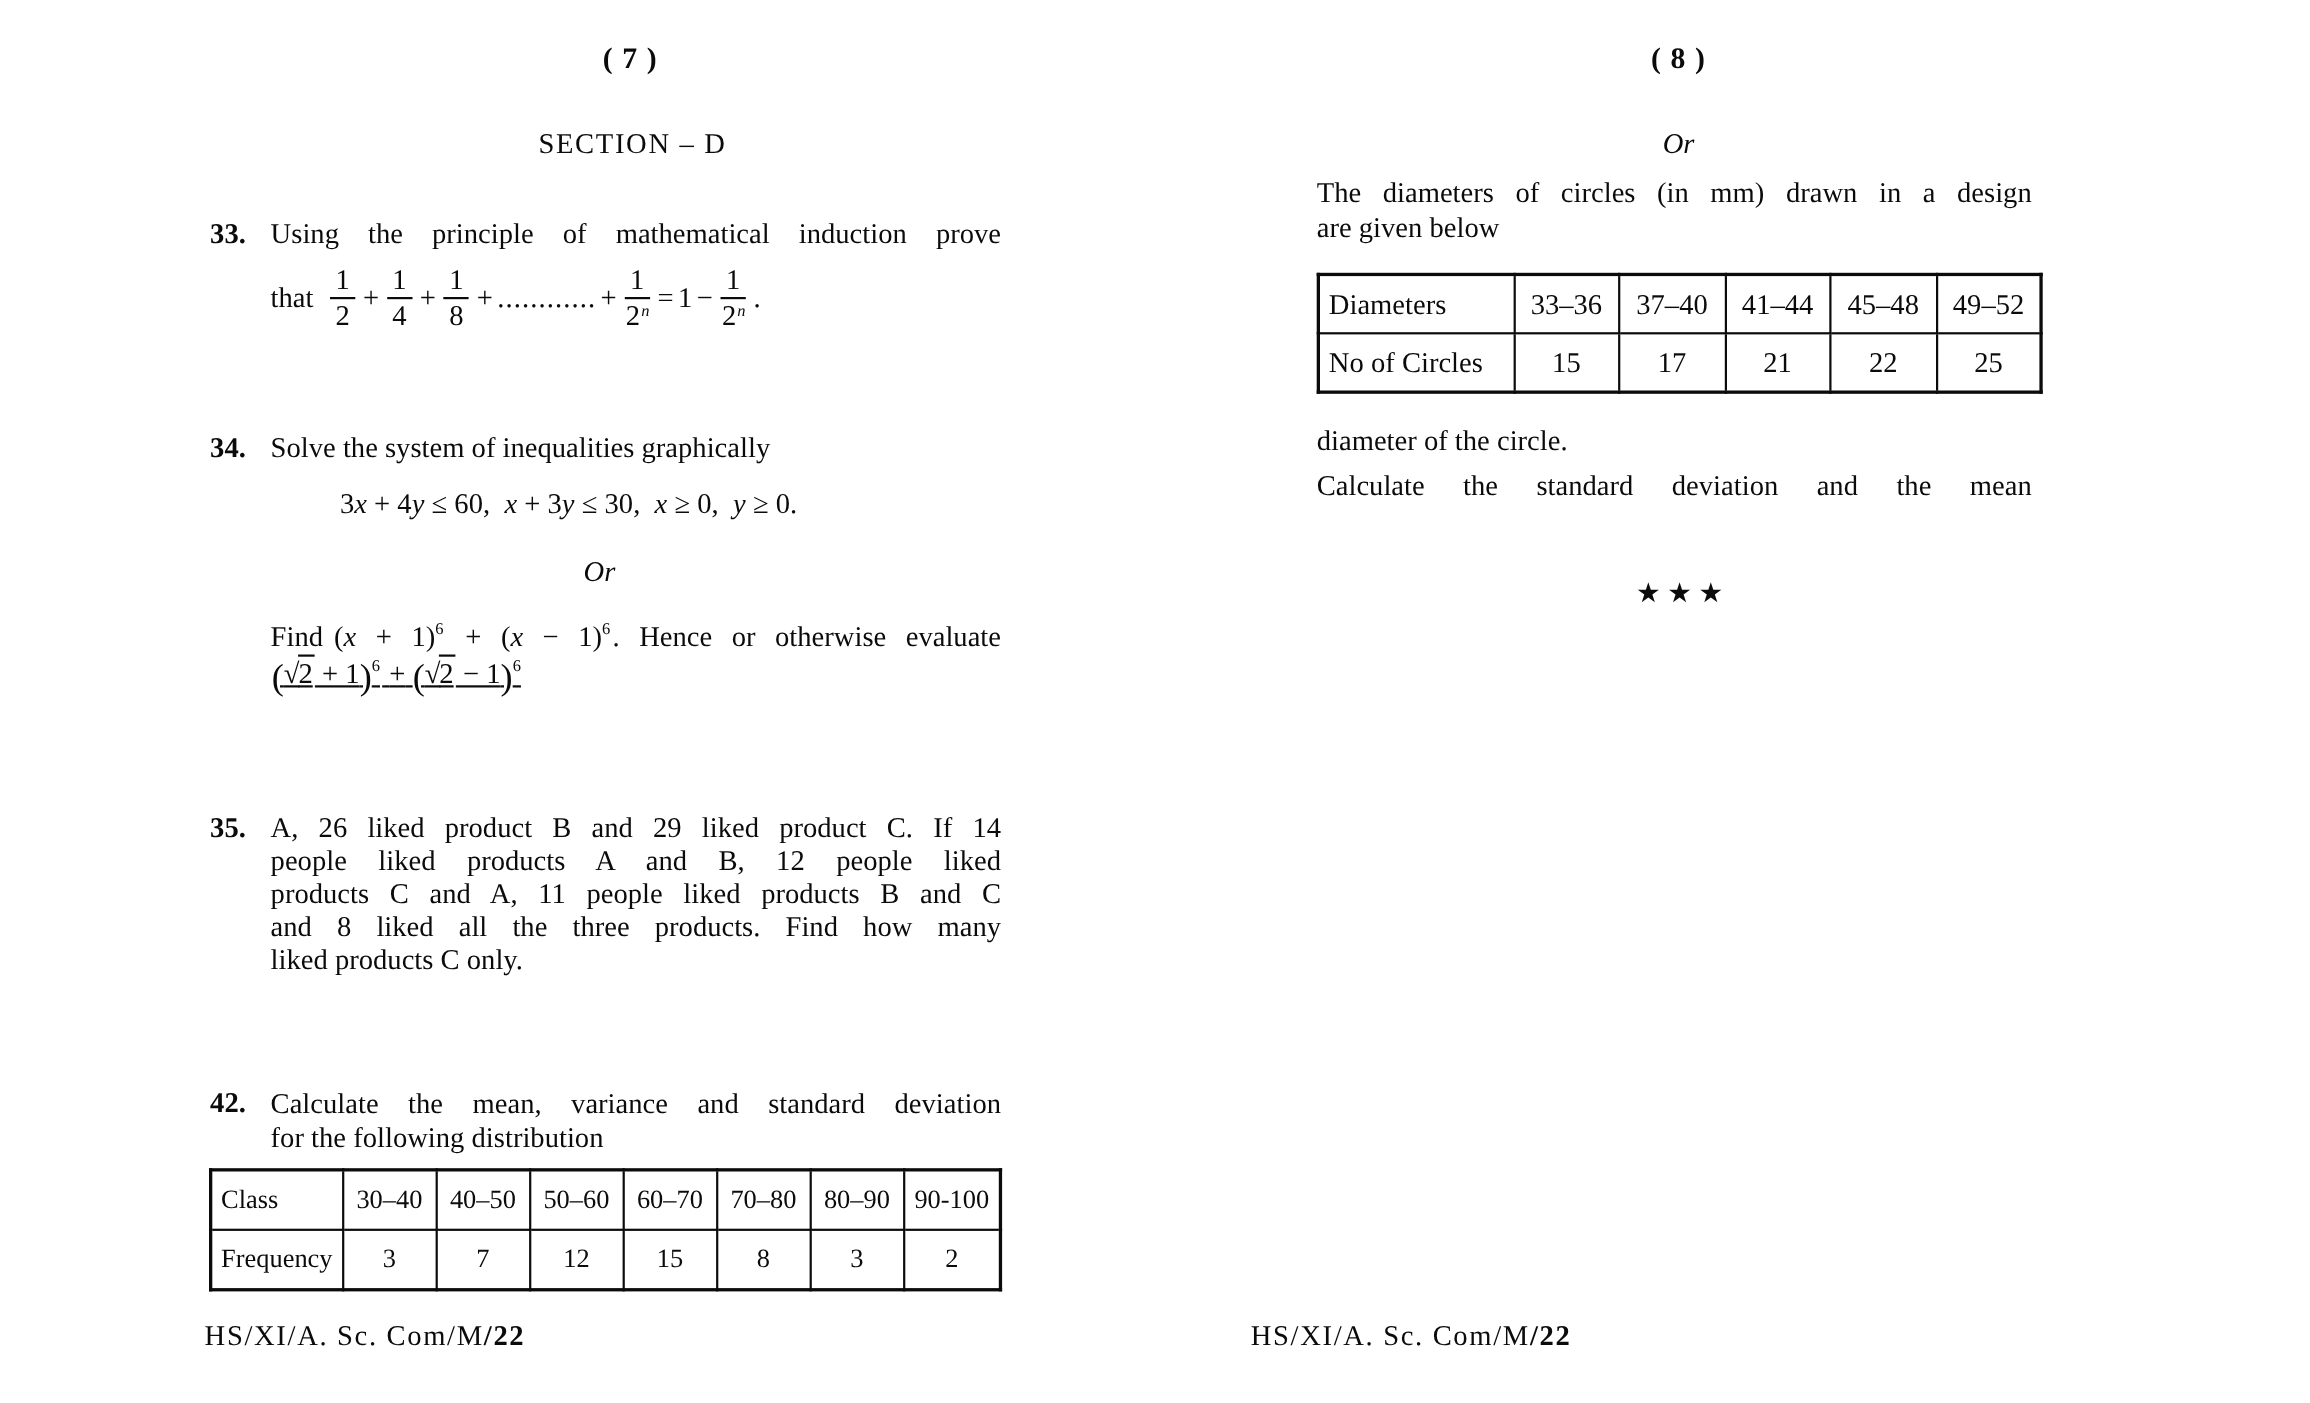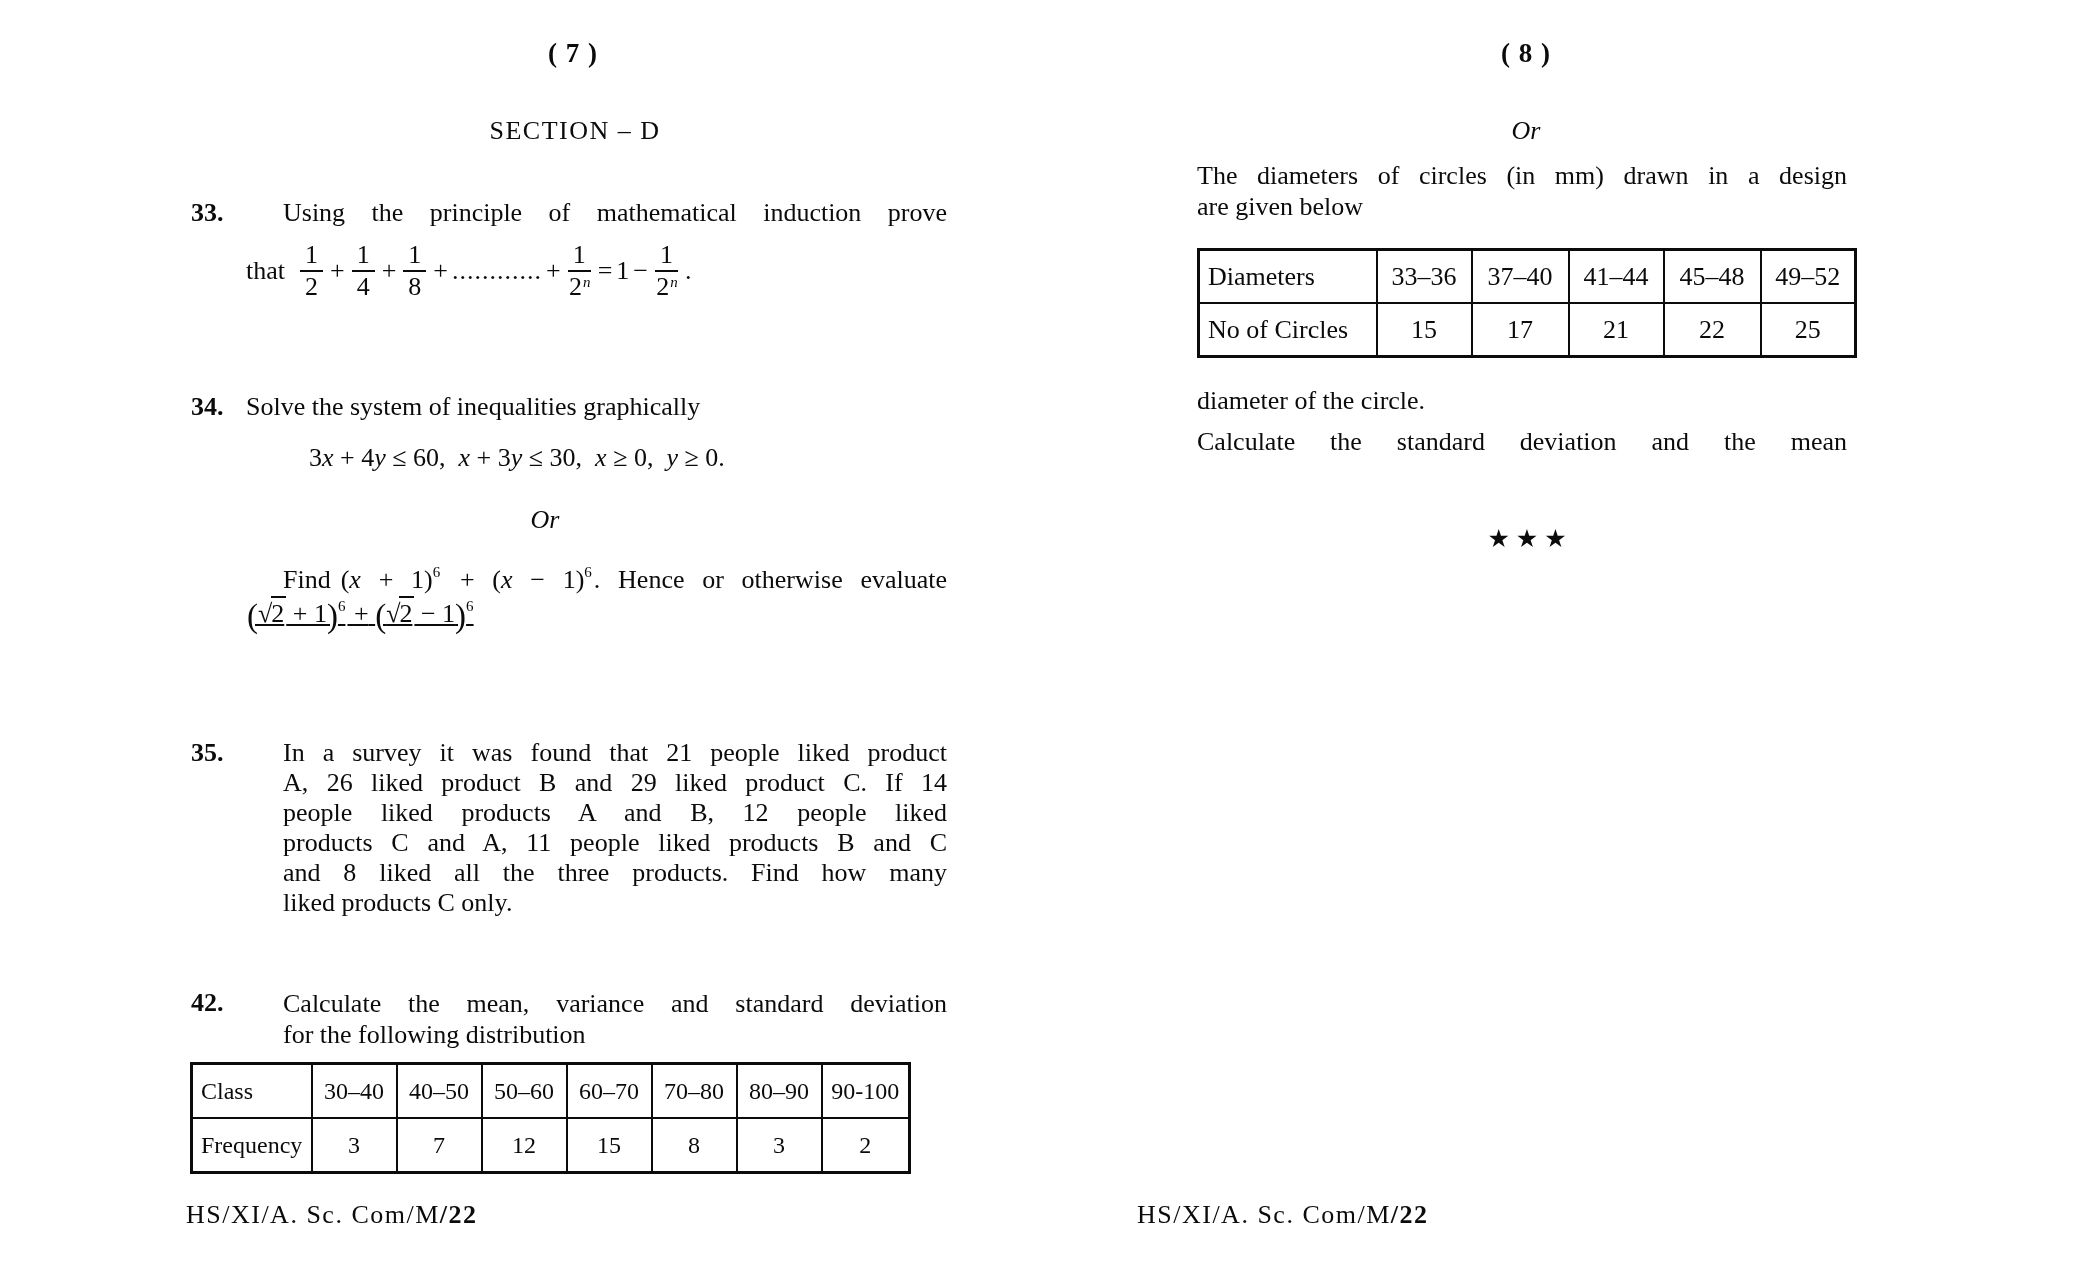--- a/index.html
+++ b/index.html
@@ -10,21 +10,21 @@
     font-size:26px;
   }
   .page{position:absolute;top:0;width:1050px;height:1275px;}
   #page7{left:0;}
   #page8{left:1050px;}
   .abs{position:absolute;}
   .ctr{transform:translateX(-50%);white-space:nowrap;}
   .page-num{font-weight:bold;font-size:27px;letter-spacing:1px;}
   .section-title{font-size:26px;letter-spacing:1.5px;}
   .qnum{font-weight:bold;}
-  .qtext{width:664px;margin-left:37px;}
+  .qtext{width:664px;}
   .jline{text-align:justify;text-align-last:justify;}
   .jline.last{text-align-last:left;}
   .lh30 .jline{line-height:30px;}
   .lh31 .jline{line-height:31px;}
   .lh41 .jline{line-height:41px;}
   .or-label{font-style:italic;}
   .var{font-style:italic;}
   
   .formula-row{display:flex;align-items:center;white-space:nowrap;}
   .frac{display:inline-block;text-align:center;line-height:1.08;margin:0 5px;vertical-align:middle;}
@@ -105,21 +105,20 @@
   <div class="abs qtext jline" style="left:246px;top:564px;">
     <span class="find-word">Find</span><span>(</span><span class="var">x</span><span> + 1</span><span>)</span><sup class="pow">6</sup> <span>+</span> <span>(</span><span class="var">x</span><span> − 1</span><span>)</span><sup class="pow">6</sup><span>. Hence or otherwise evaluate</span>
   </div>
 
   <div class="abs" style="left:247px;top:598px;white-space:nowrap;text-decoration:underline;">
     <span class="tp">(</span><span>√</span><span class="rad">2</span><span> + 1</span><span class="tp">)</span><sup class="pow">6</sup> <span>+</span> <span class="tp">(</span><span>√</span><span class="rad">2</span><span> − 1</span><span class="tp">)</span><sup class="pow">6</sup>
   </div>
 
   <div class="abs qnum" style="left:191px;top:738px;">35.</div>
   <div class="abs qtext lh30" style="left:246px;top:738px;">
-    <div class="jline">In a survey it was found that 21 people liked product</div>
     <div class="jline">A, 26 liked product B and 29 liked product C. If 14</div>
     <div class="jline">people liked products A and B, 12 people liked</div>
     <div class="jline">products C and A, 11 people liked products B and C</div>
     <div class="jline">and 8 liked all the three products. Find how many</div>
     <div class="jline last">liked products C only.</div>
   </div>
 
   <div class="abs qnum" style="left:191px;top:988px;">42.</div>
   <div class="abs qtext lh31" style="left:246px;top:988px;">
     <div class="jline">Calculate the mean, variance and standard deviation</div>

